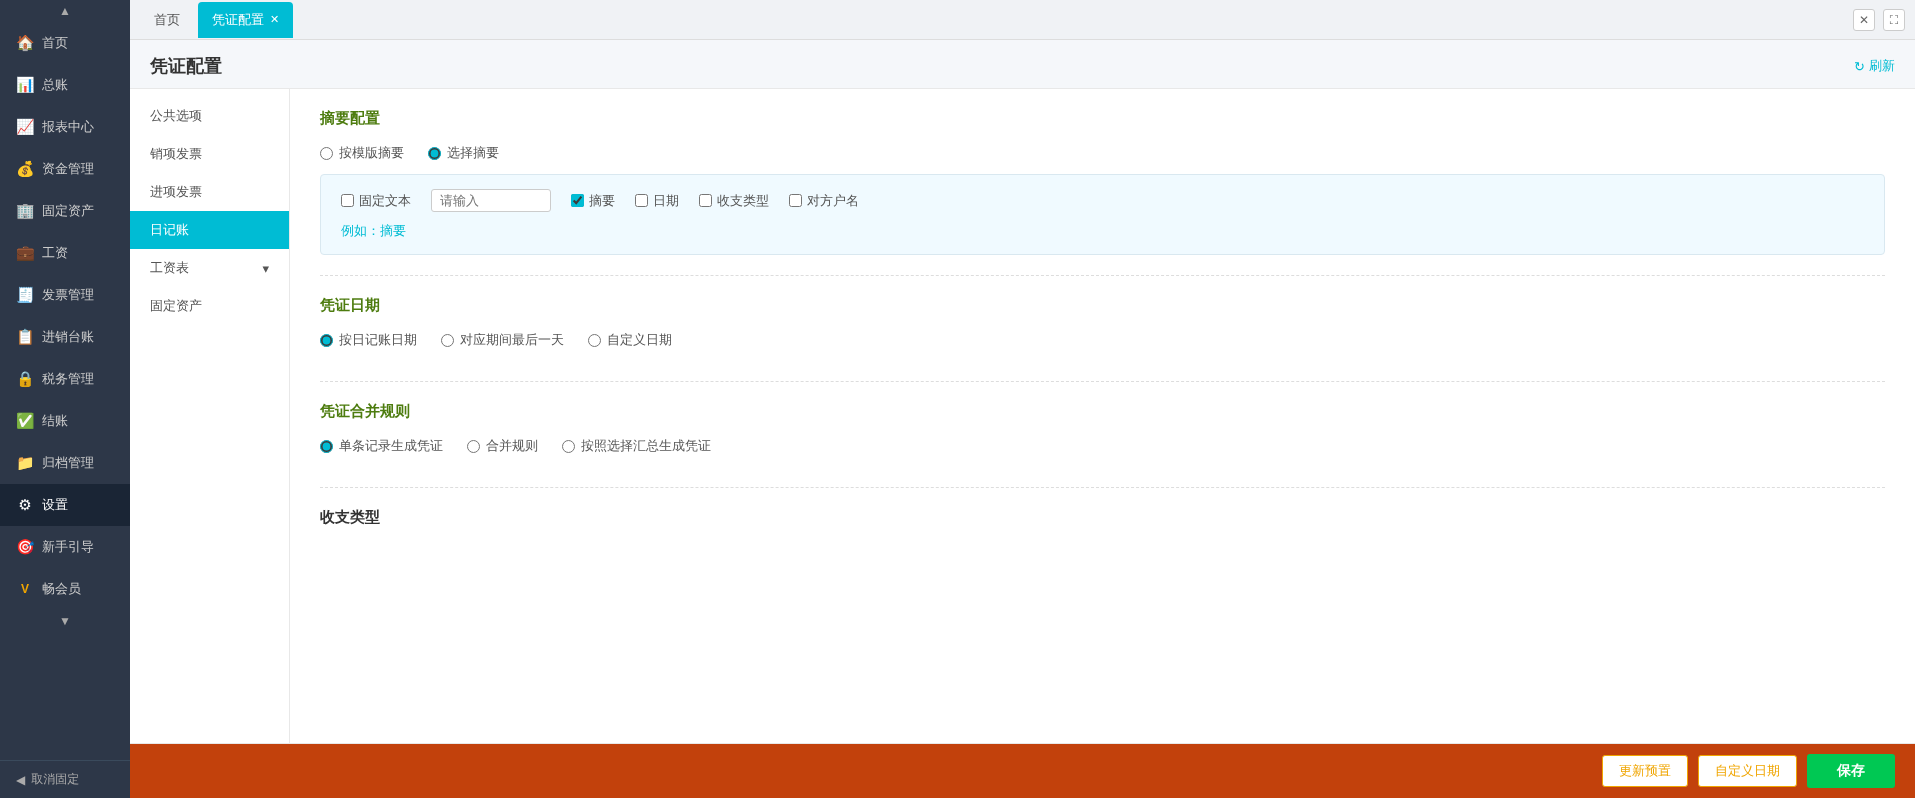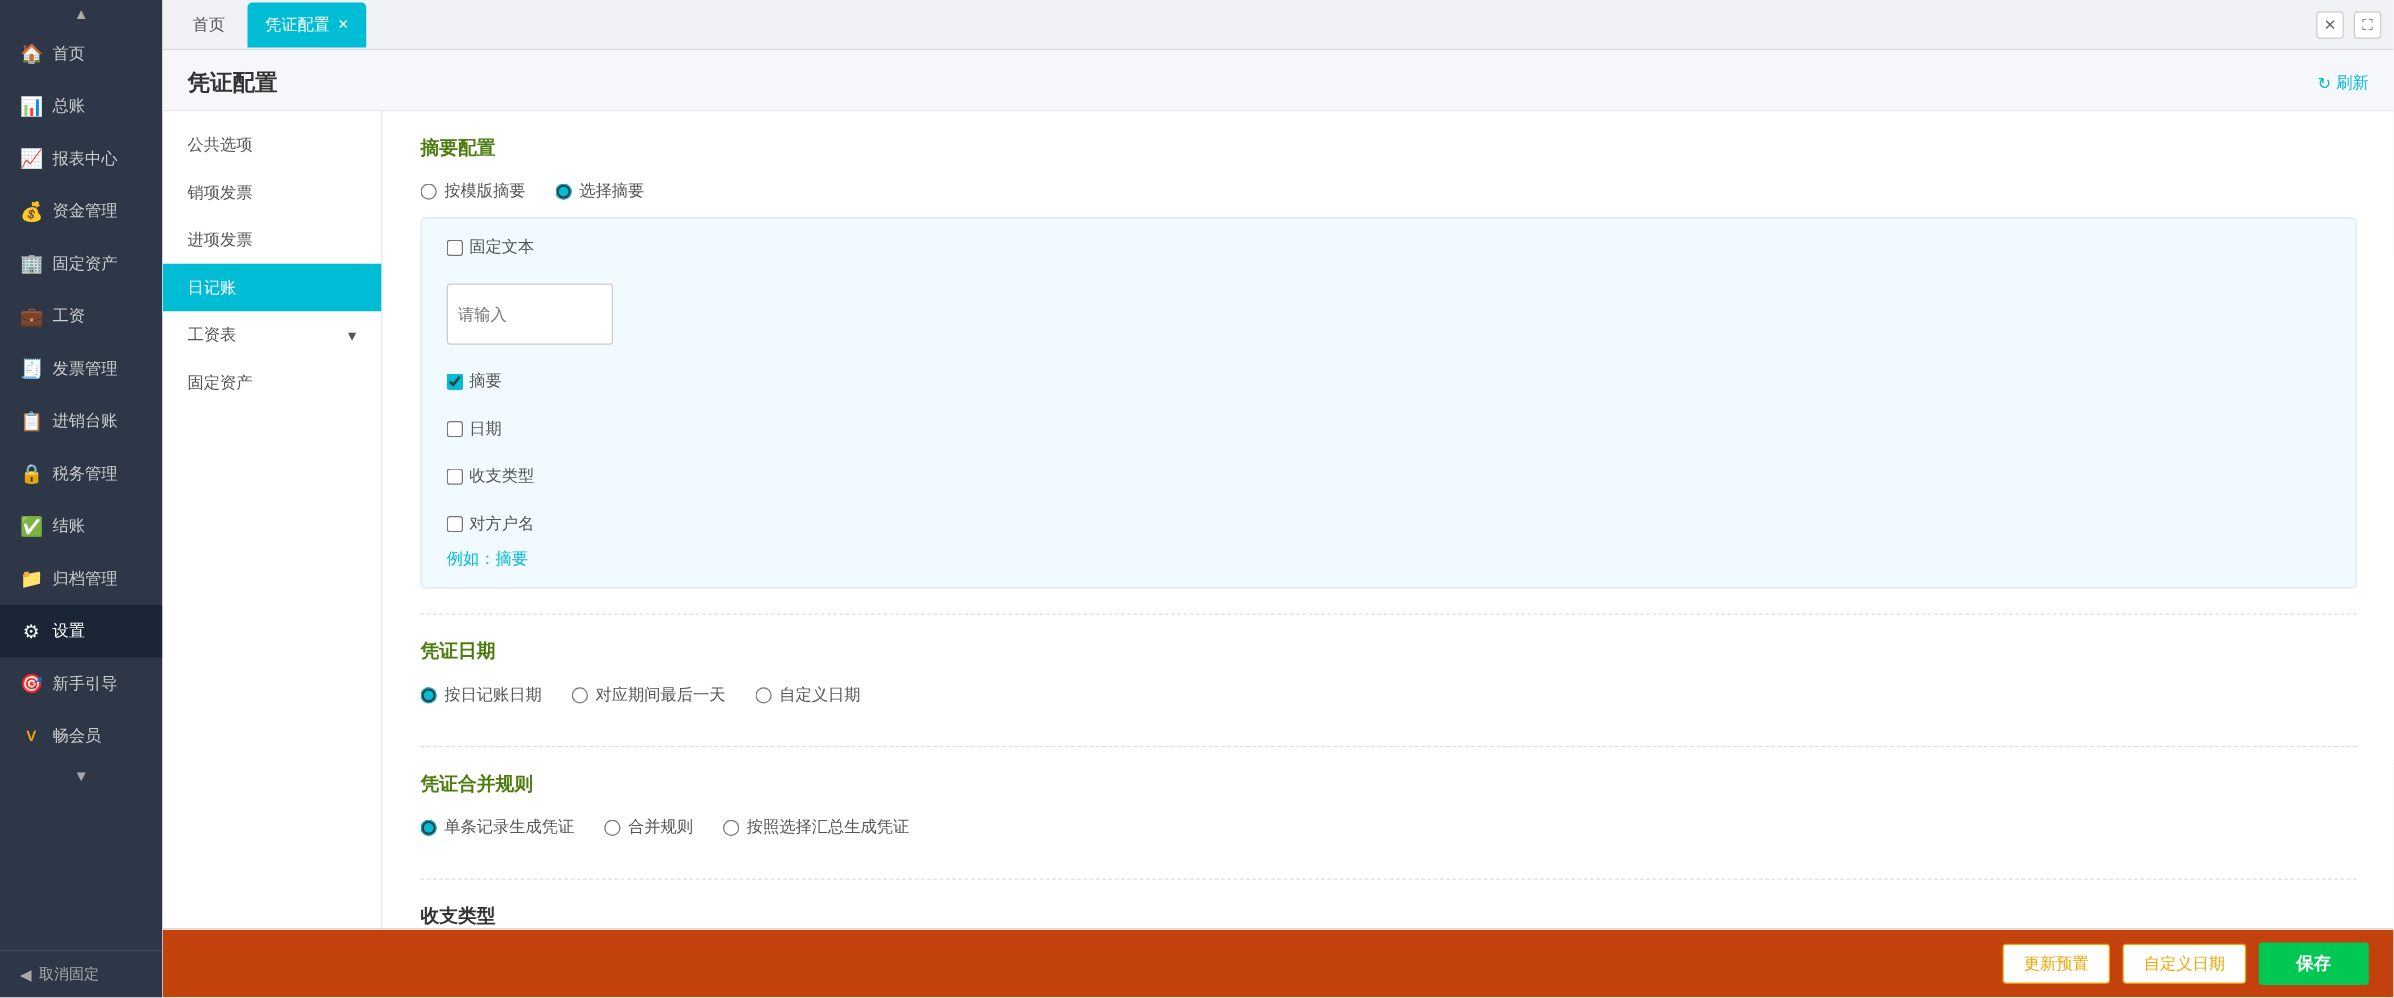--- a/index.html
+++ b/index.html
@@ -128,21 +128,21 @@
 
     
     .content-layout {
       display: flex;
       flex: 1;
       overflow: hidden;
     }
 
     
     .left-nav {
-      width: 176px;
+      width: 160px;
       border-right: 1px solid #e8e8e8;
       background: #fff;
       padding-top: 8px;
       flex-shrink: 0;
     }
     .nav-item {
       padding: 10px 20px;
       cursor: pointer;
       color: #555;
       font-size: 13px;
@@ -195,40 +195,39 @@
     
     .abstract-box {
       border: 1px solid #d9e8f0;
       background: #f0faff;
       padding: 14px 20px;
       border-radius: 4px;
       margin-top: 6px;
     }
     .checkbox-row {
       display: flex;
-      align-items: flex-start;
+      align-items: center;
       gap: 20px;
       margin-bottom: 10px;
-      flex-direction: column;
     }
     .checkbox-option {
       display: flex;
       align-items: center;
       gap: 5px;
       cursor: pointer;
       font-size: 13px;
       color: #555;
     }
     .checkbox-option input[type="checkbox"] { accent-color: #00bcd4; cursor: pointer; }
     .text-input {
       border: 1px solid #ccc;
       border-radius: 3px;
-      padding: 16px 8px;
-      font-size: 13px;
-      width: 133px;
+      padding: 3px 8px;
+      font-size: 13px;
+      width: 120px;
       outline: none;
       color: #aaa;
     }
     .example-text { color: #00bcd4; font-size: 13px; margin-top: 4px; }
 
     
     .bottom-bar {
       display: flex;
       align-items: center;
       justify-content: flex-end;

